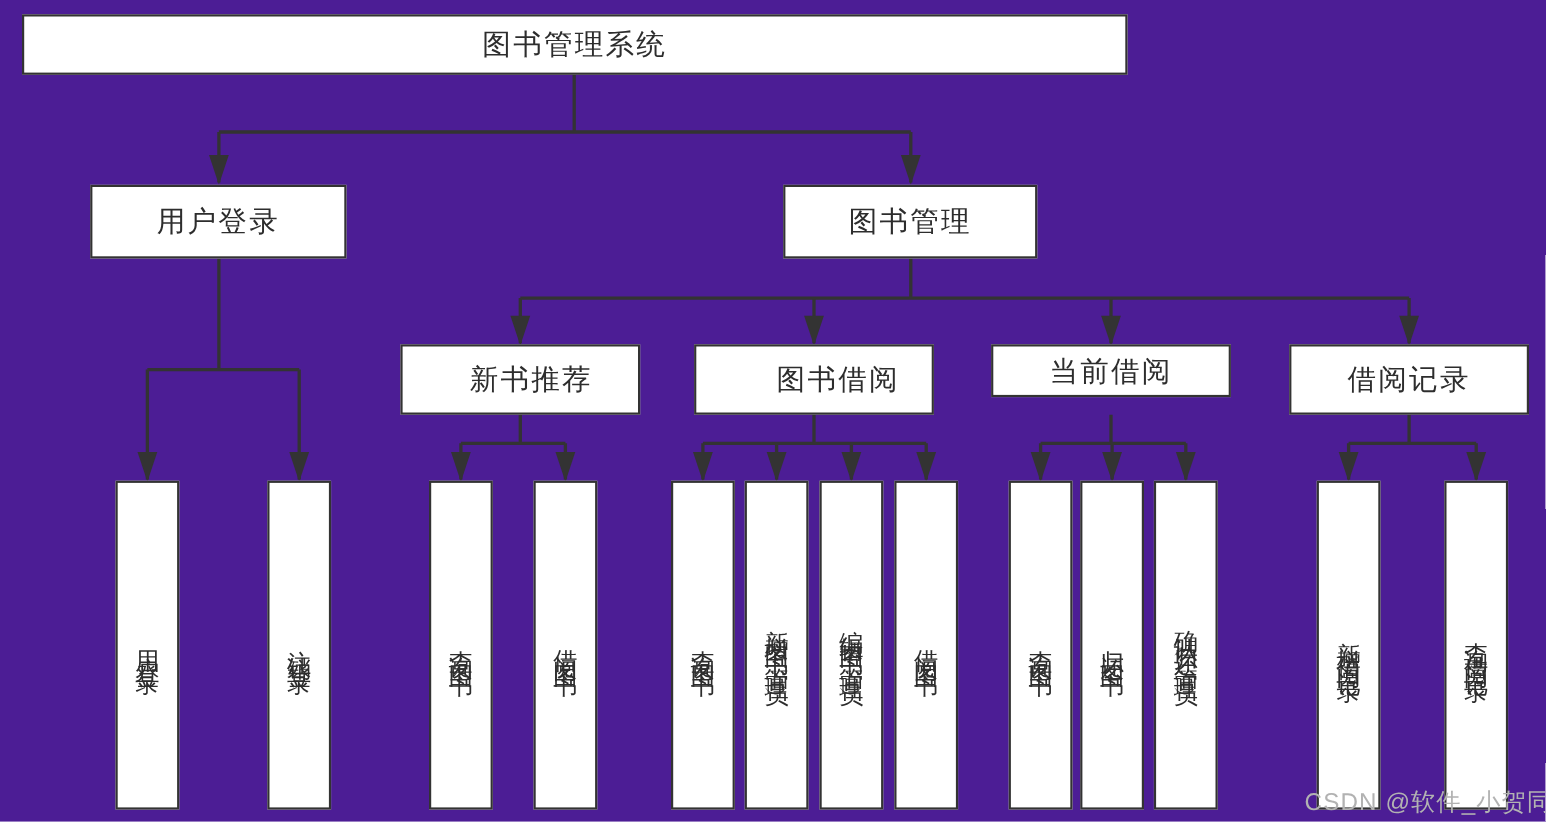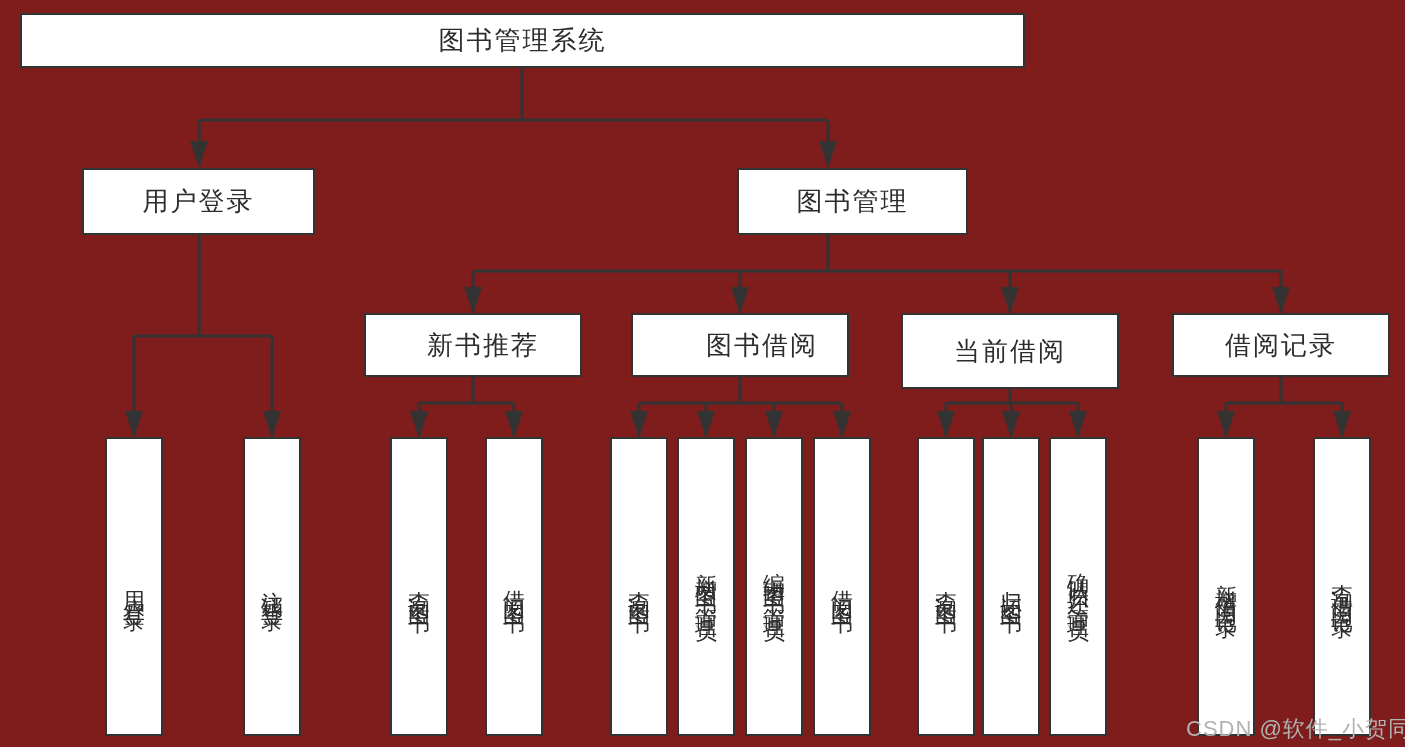--- a/index.html
+++ b/index.html
@@ -6,21 +6,21 @@
   html, body {
     margin: 0;
     padding: 0;
     background: #ffffff;
     font-family: "Liberation Sans", "DejaVu Sans", sans-serif;
   }
   .canvas {
     position: relative;
     width: 1405px;
     height: 747px;
-    background: #7f1d1d;
+    background: #4c1d95;
     overflow: hidden;
   }
   svg.connectors {
     position: absolute;
     left: 0; top: 0;
     width: 1405px; height: 747px;
   }
   .box {
     position: absolute;
     box-sizing: border-box;
@@ -103,31 +103,31 @@
     </g>
   </svg>
 
   <div class="box hbox root-box" style="left:20px; top:13px; width:1005px; height:55px;">
     <span>图书管理系统</span>
   </div>
 
   <div class="box hbox" style="left:82px; top:168px; width:233px; height:67px;">
     <span>用户登录</span>
   </div>
-  <div class="box hbox" style="left:712px; top:168px; width:231px; height:67px;margin-left:25px;">
+  <div class="box hbox" style="left:712px; top:168px; width:231px; height:67px;">
     <span>图书管理</span>
   </div>
 
   <div class="box hbox" style="left:364px; top:313px; width:218px; height:64px;padding-left:20px;">
     <span>新书推荐</span>
   </div>
   <div class="box hbox" style="left:631px; top:313px; width:218px; height:64px;padding-left:44px;">
     <span>图书借阅</span>
   </div>
-  <div class="box hbox" style="left:901px; top:313px; width:218px; height:76px;">
+  <div class="box hbox" style="left:901px; top:313px; width:218px; height:48px;">
     <span>当前借阅</span>
   </div>
   <div class="box hbox" style="left:1172px; top:313px; width:218px; height:64px;text-align:center;">
     <span>借阅记录</span>
   </div>
 
   <div class="box vbox" style="left:105px; top:437px; width:58px; height:299px;">
     <span>用户登录</span>
   </div>
   <div class="box vbox" style="left:243px; top:437px; width:58px; height:299px;">

